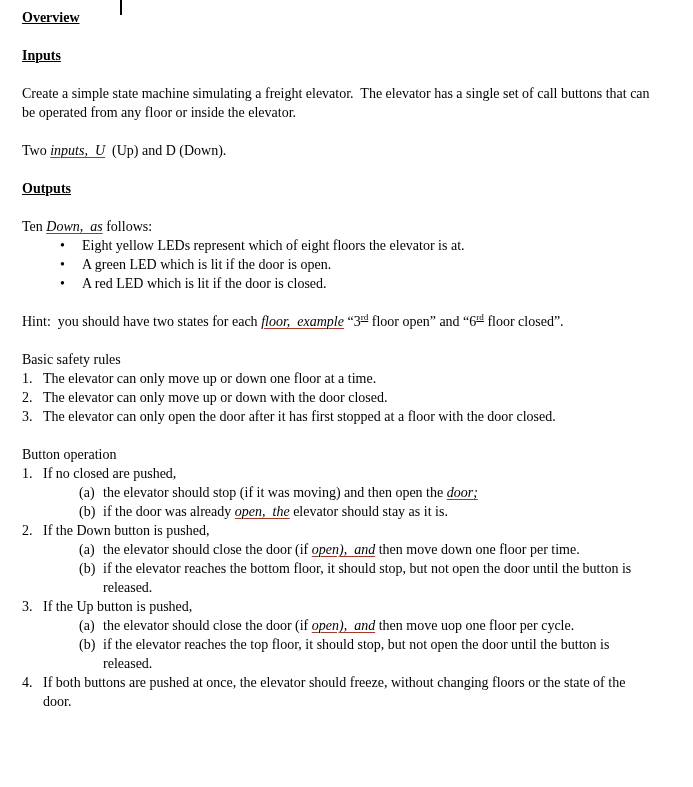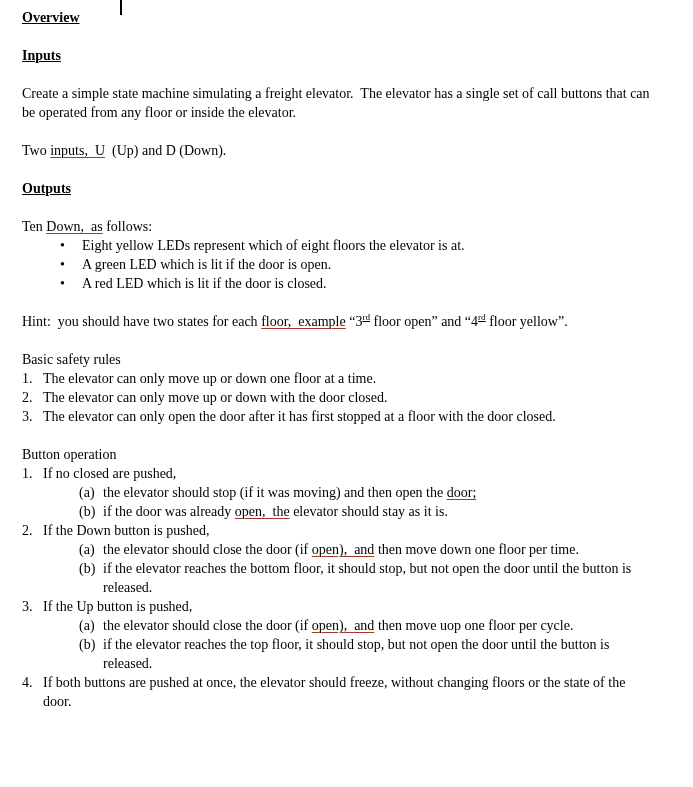--- a/index.html
+++ b/index.html
@@ -23,20 +23,21 @@
   .heading span {
     font-weight:bold;
     text-decoration:underline;
     white-space:pre-wrap;
   }
   .gmark {
     text-decoration:underline;
     text-decoration-color:#a33a28;
     text-decoration-thickness:1px;
     text-underline-offset:2px;
+    font-style:italic;
   }
   sup { font-size:0.65em; line-height:0; vertical-align:super;text-decoration:underline; }
   .li { display:flex; }
   .li .marker { flex:0 0 auto; }
   .li .body { flex:1 1 auto; }
   .num > .marker { flex-basis:21px; }
   .bul { margin-left:38px; }
   .bul > .marker { flex-basis:22px; }
   .sub { margin-left:57px; }
   .sub > .marker { flex-basis:24px; }
@@ -65,21 +66,21 @@
       </div>
       <div class="li bul">
         <span class="marker">•</span>
         <div class="body rich"><span>A green LED which is lit if the door is open.</span></div>
       </div>
       <div class="li bul">
         <span class="marker">•</span>
         <div class="body rich"><span>A red LED which is lit if the door is closed.</span></div>
       </div>
     </div>
-    <div class="block rich"><span>Hint:  you should have two states for each </span><span class="gmark">floor,  example</span><span> “3</span><sup>rd</sup><span> floor open” and “4</span><sup>rd</sup><span> floor yellow”.</span></div>
+    <div class="block rich"><span>Hint:  you should have two states for each </span><span class="gmark">floor,  example</span><span> “3</span><sup>rd</sup><span> floor open” and “6</span><sup>rd</sup><span> floor closed”.</span></div>
     <div class="block">
       <div class="rich"><span>Basic safety rules</span></div>
       <div class="li num">
         <span class="marker">1.</span>
         <div class="body rich"><span>The elevator can only move up or down one floor at a time.</span></div>
       </div>
       <div class="li num">
         <span class="marker">2.</span>
         <div class="body rich"><span>The elevator can only move up or down with the door closed.</span></div>
       </div>

